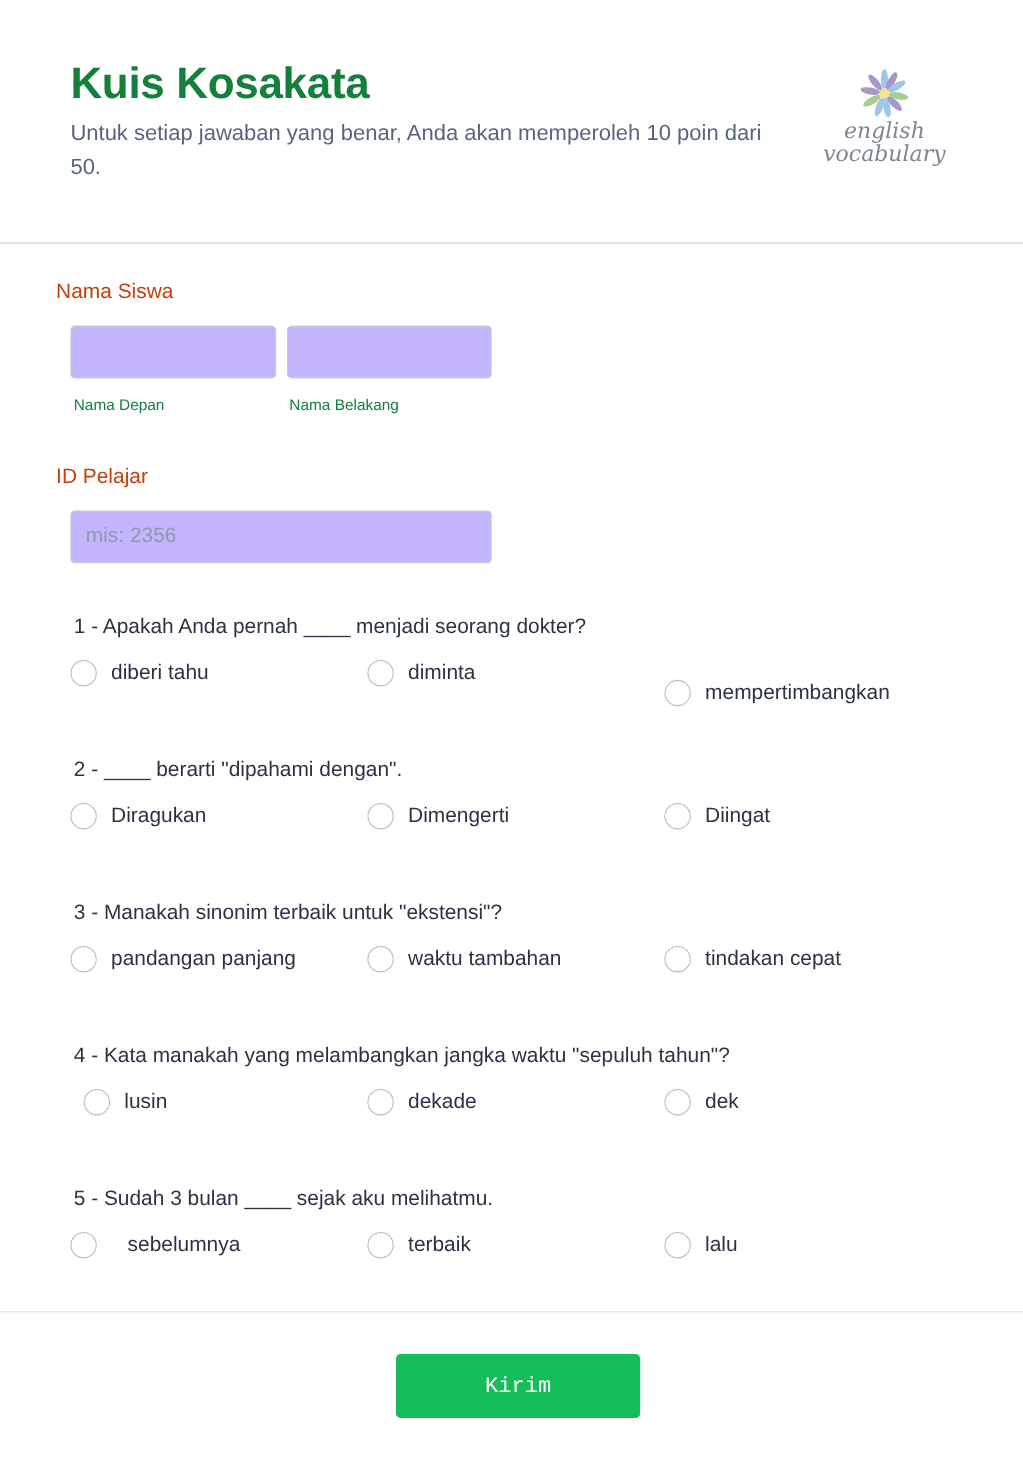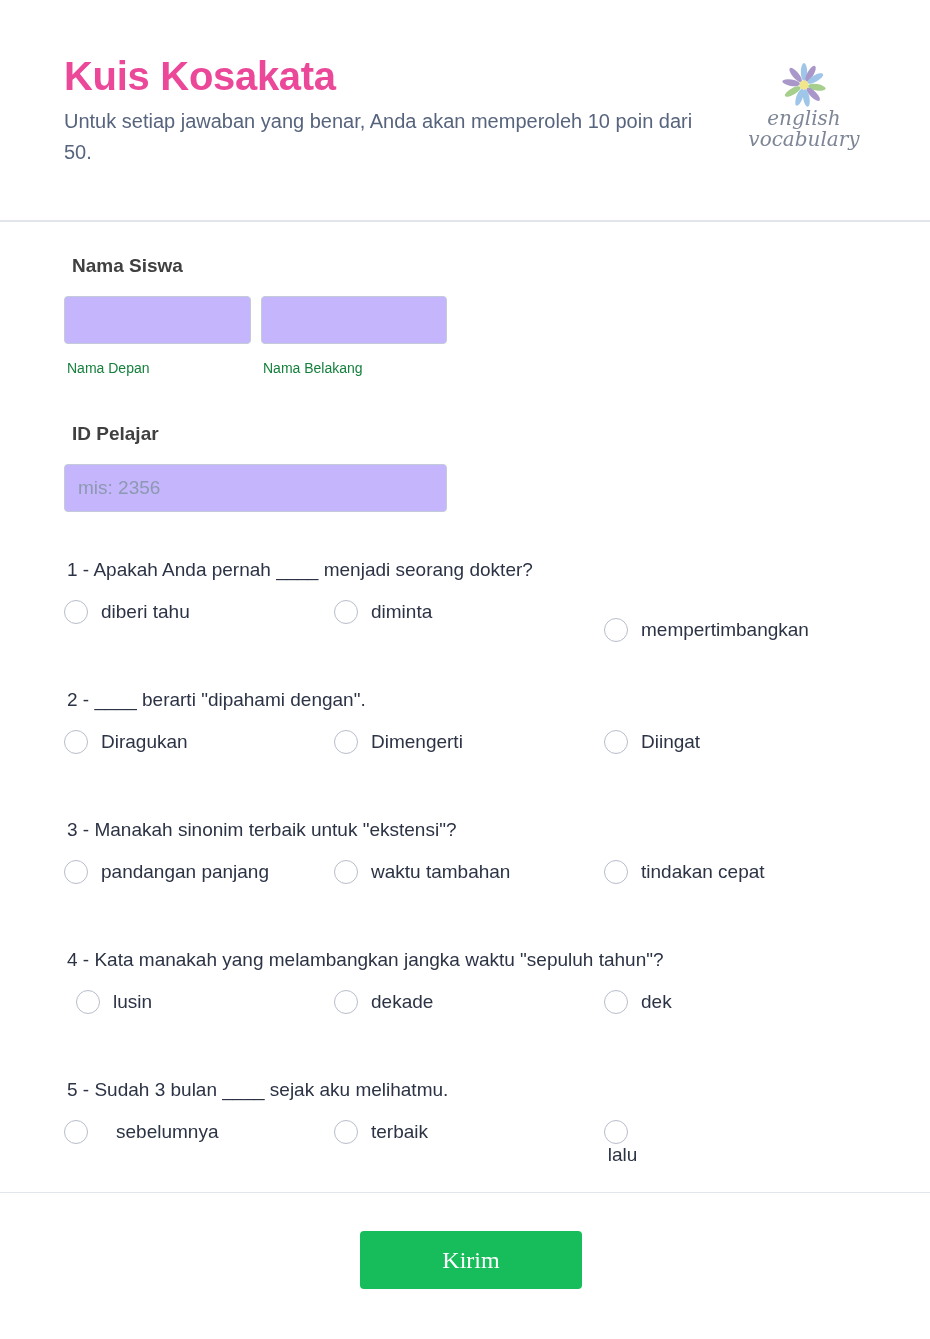--- a/index.html
+++ b/index.html
@@ -13,40 +13,40 @@
     }
     .page { position: relative; width: 930px; height: 1339px; }
 
     
     .header {
       position: absolute; left: 0; top: 0; width: 930px; height: 222px;
       border-bottom: 2px solid #e3e5ec;
     }
     .title {
       position: absolute; left: 64px; top: 54px;
-      font-size: 40px; font-weight: 700; color: #ec4899; letter-spacing: -0.3px;
+      font-size: 40px; font-weight: 700; color: #15803d; letter-spacing: -0.3px;
     }
     .subtitle {
       position: absolute; left: 64px; top: 106px; width: 640px;
       font-size: 20px; line-height: 31px; color: #57647e;
     }
     .logo {
       position: absolute; left: 742px; top: 62px; width: 124px; height: 100px;
       text-align: center;
     }
     .logo svg { display: block; margin: 0 auto; }
     .logo-text {
       font-family: "DejaVu Serif", "Liberation Serif", serif;
       color: #7e8696; font-size: 20px; line-height: 21px; font-style: italic;
     }
 
     
     .label {
-      position: absolute; left: 72px;
-      font-size: 19px; color: #404040; font-weight: 700;
+      position: absolute; left: 51px;
+      font-size: 19px; color: #c2410c; font-weight: 400;
     }
     .input {
       position: absolute; height: 48px;
       border: 1px solid #c3cad8; border-radius: 4px; background: #c4b5fd;
       font-family: "Liberation Sans", "DejaVu Sans", sans-serif;
       font-size: 19px; color: #2c3345; padding: 0 13px; outline: none;
     }
     .input::placeholder { color: #8c99b0; }
     .sublabel {
       position: absolute; top: 360px; font-size: 14px; color: #15803d;
@@ -63,22 +63,22 @@
       border: 1.5px solid #b8bdc9; background: #fff; margin-right: 13px; flex: none;
     }
     .opt-label { font-size: 19px; color: #2c3345; }
 
     .footer-line {
       position: absolute; left: 0; top: 1192px; width: 930px; height: 1px; background: #e3e5ec;
     }
     .submit {
       position: absolute; left: 360px; top: 1231px; width: 222px; height: 58px;
       background: #18bd5b; border: none; border-radius: 4px; color: #fff;
-      font-family: Liberation Serif, serif;
-      font-size: 24px; font-weight: 500; cursor: pointer;
+      font-family: Liberation Mono, monospace;
+      font-size: 20px; font-weight: 500; cursor: pointer;
     }
   </style>
 </head>
 <body>
 
 <div class="page">
 
   <div class="header">
     <h1 class="title">Kuis Kosakata</h1>
     <p class="subtitle">Untuk setiap jawaban yang benar, Anda akan memperoleh 10 poin dari 50.</p>
@@ -170,20 +170,20 @@
 
   <div class="q-label" style="top:1079px;">5 - Sudah 3 bulan ____ sejak aku melihatmu.</div>
   <label class="opt" style="left:64px; top:1120px;gap:15px;">
     <span class="radio"></span>
     <span class="opt-label">sebelumnya</span>
   </label>
   <label class="opt" style="left:334px; top:1120px;">
     <span class="radio"></span>
     <span class="opt-label">terbaik</span>
   </label>
-  <label class="opt" style="left:604px; top:1120px;flex-direction:column;">
+  <label class="opt" style="left:604px; top:1120px;">
     <span class="radio"></span>
     <span class="opt-label">lalu</span>
   </label>
 
   <div class="footer-line"></div>
   <button class="submit">Kirim</button>
 </div>
 
 </body></html>

